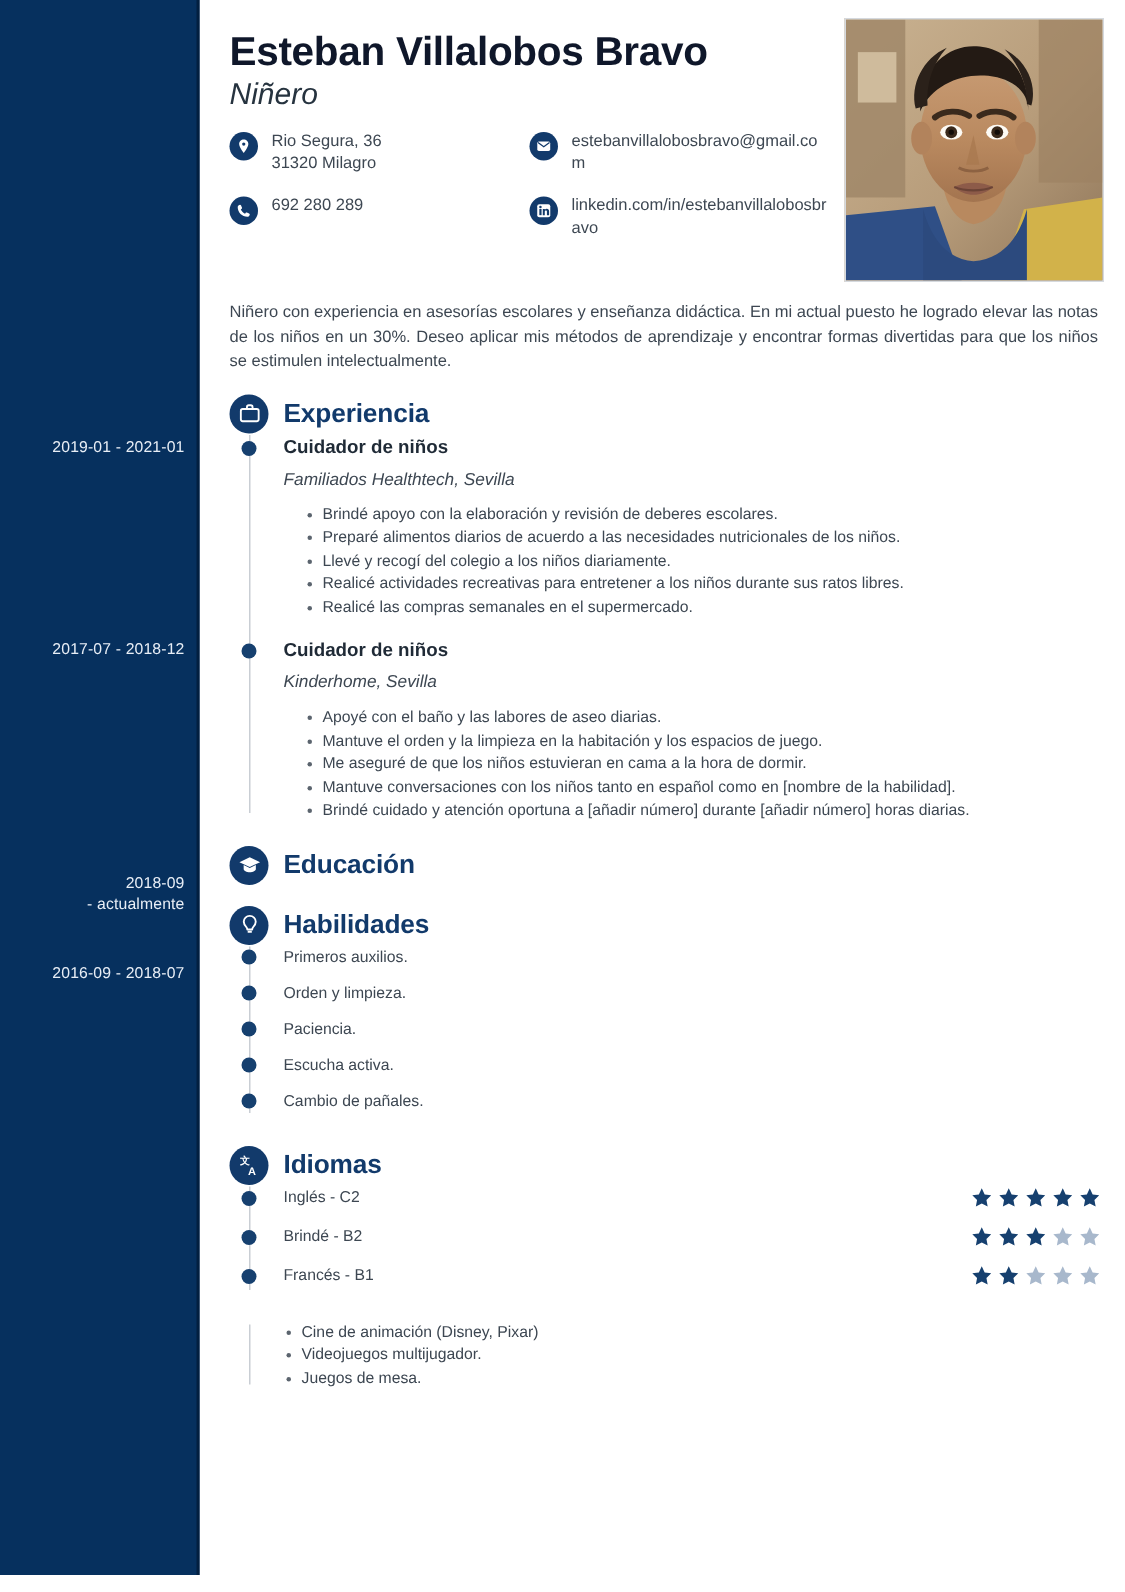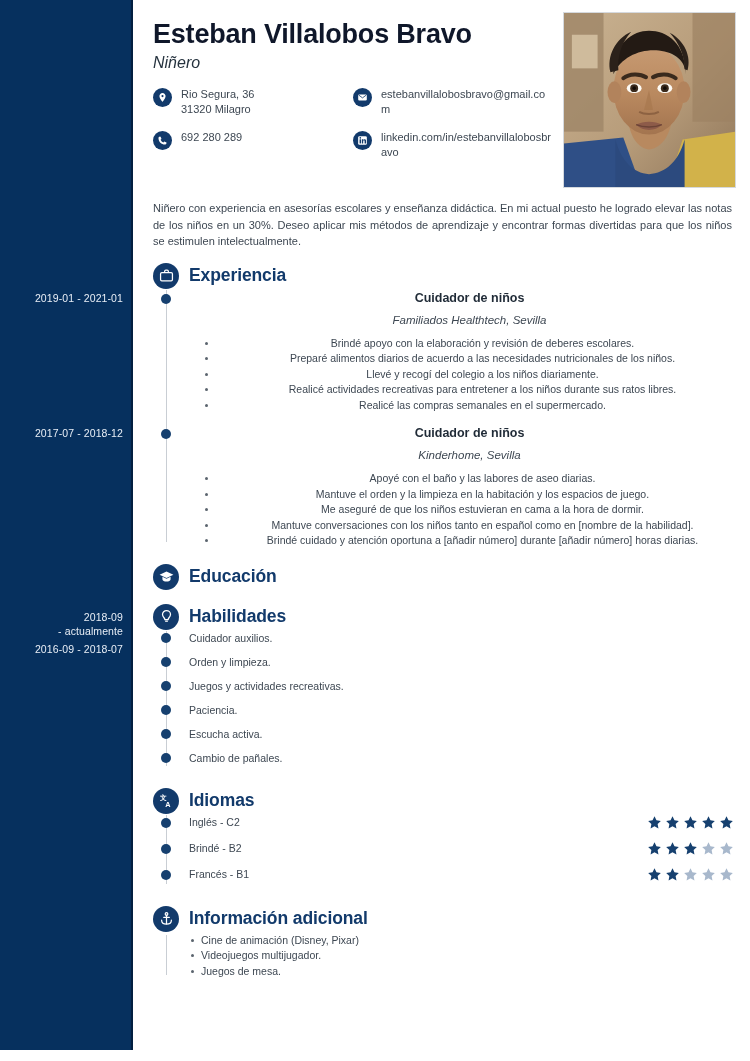--- a/index.html
+++ b/index.html
@@ -28,21 +28,21 @@
   
   .main { position: absolute; left: 135px; top: 0; width: 615px; height: 1061px; }
 
   
   .header { position: relative; padding: 18px 16px 0 18px; min-height: 196px; }
   .name {
     color: #0f172a; font-size: 27px; font-weight: bold;
     letter-spacing: -0.2px; line-height: 32px;
   }
   .role {
-    color: #26333f; font-size: 16px; font-style: italic;
+    color: #26333f; font-size: 20px; font-style: italic;
     margin-top: 3px; line-height: 20px;
   }
   .contacts {
     margin-top: 14px; display: flex; gap: 0; width: 400px;
   }
   .contact-col { width: 200px; display: flex; flex-direction: column; gap: 13px; }
   .contact-col.right { width: 200px; }
   .contact-row { display: flex; align-items: flex-start; gap: 9px; }
   .cicon {
     flex: 0 0 auto; width: 19px; height: 19px; border-radius: 50%;
@@ -78,21 +78,21 @@
   .sec-title {
     color: #123a6b; font-size: 17.5px; font-weight: bold; letter-spacing: -0.1px;
   }
 
   
   .tl { position: relative; padding-left: 0; }
   .tl::before {
     content: ""; position: absolute; left: 12.5px; top: 0; bottom: 9px;
     width: 1px; background: #c9ced4;
   }
-  .tl-item { position: relative; padding-left: 36px; padding-bottom: 12px; text-align: center; }
+  .tl-item { position: relative; padding-left: 36px; padding-bottom: 12px; }
   .tl-item:last-child { padding-bottom: 2px; }
   .tl-dot {
     position: absolute; left: 7.5px; top: 4px;
     width: 10px; height: 10px; border-radius: 50%;
     background: #16406f; z-index: 2;
   }
   .tl-title { color: #1f2a36; font-size: 12.5px; font-weight: bold; line-height: 17px; }
   .tl-sub {
     color: #3d4752; font-size: 11.5px; font-style: italic;
     line-height: 16px; margin-top: 5px;
@@ -132,21 +132,21 @@
 </style>
 </head>
 <body>
 
 <div class="page">
 
   <div class="rail">
     <div class="rail-dates" id="rail-dates">
         <div class="rail-date" style="top: 290.5px;">2019-01  - 2021-01</div>
         <div class="rail-date" style="top: 426px;">2017-07  - 2018-12</div>
-        <div class="rail-date" style="top: 610px; margin-left: 21px;">2018-09
+        <div class="rail-date" style="top: 582px; margin-left: 21px;">2018-09
 - actualmente</div>
         <div class="rail-date" style="top: 641.5px;">2016-09  - 2018-07</div>
       </div>
   </div>
 
   <div class="main">
 
     <div class="header">
       <div class="name">Esteban Villalobos Bravo</div>
       <div class="role">Niñero</div>
@@ -298,29 +298,25 @@
           <svg width="15" height="15" viewBox="0 0 24 24" fill="none" stroke="#ffffff" stroke-width="2" stroke-linejoin="round">
             <path d="M12 2.5 C8.4 2.5 5.6 5.3 5.6 8.8 C5.6 11.2 7 12.9 8.3 14.4 C9 15.3 9.4 16 9.4 17 H14.6 C14.6 16 15 15.3 15.7 14.4 C17 12.9 18.4 11.2 18.4 8.8 C18.4 5.3 15.6 2.5 12 2.5 Z"></path>
             <path d="M9.8 19.5 H14.2"></path>
           </svg>
         </span>
         <span class="sec-title">Habilidades</span>
       </div>
       <div class="tl" id="skill-list">
           <div class="tl-row" style="padding-bottom: 9px;">
             <span class="tl-dot" style="top: 2px;"></span>
-            <div class="txt">Cuidador auxilios.</div>
+            <div class="txt">Primeros auxilios.</div>
           </div>
           <div class="tl-row" style="padding-bottom: 9px;">
             <span class="tl-dot" style="top: 2px;"></span>
             <div class="txt">Orden y limpieza.</div>
-          </div>
-          <div class="tl-row" style="padding-bottom: 9px;">
-            <span class="tl-dot" style="top: 2px;"></span>
-            <div class="txt">Juegos y actividades recreativas.</div>
           </div>
           <div class="tl-row" style="padding-bottom: 9px; align-items: flex-end;">
             <span class="tl-dot" style="top: 2px;"></span>
             <div class="txt">Paciencia.</div>
           </div>
           <div class="tl-row" style="padding-bottom: 9px;">
             <span class="tl-dot" style="top: 2px;"></span>
             <div class="txt">Escucha activa.</div>
           </div>
           <div class="tl-row" style="padding-bottom: 9px;">
@@ -401,31 +397,20 @@
               </svg>
               <svg class="star" viewBox="0 0 24 24" fill="#a8b8cc">
                 <path d="M12 1.9 L15.1 8.5 L22.1 9.4 L17 14.3 L18.3 21.4 L12 18 L5.7 21.4 L7 14.3 L1.9 9.4 L8.9 8.5 Z"></path>
               </svg>
             </div>
           </div>
         </div>
     </div>
 
     <div class="section">
-      <div class="sec-head">
-        <span class="sec-icon">
-          <svg width="15" height="15" viewBox="0 0 24 24" fill="none" stroke="#ffffff" stroke-width="2" stroke-linecap="round">
-            <circle cx="12" cy="4.6" r="2.1"></circle>
-            <path d="M12 6.8 V20.5"></path>
-            <path d="M7.6 10.2 H16.4"></path>
-            <path d="M4.2 14.6 C4.2 18.4 7.7 20.8 12 20.8 C16.3 20.8 19.8 18.4 19.8 14.6"></path>
-          </svg>
-        </span>
-        <span class="sec-title">Información adicional</span>
-      </div>
       <ul class="plain" id="add-list">
           <li>Cine de animación (Disney, Pixar)</li>
           <li>Videojuegos multijugador.</li>
           <li>Juegos de mesa.</li>
         </ul>
     </div>
 
   </div>
 </div>
 

